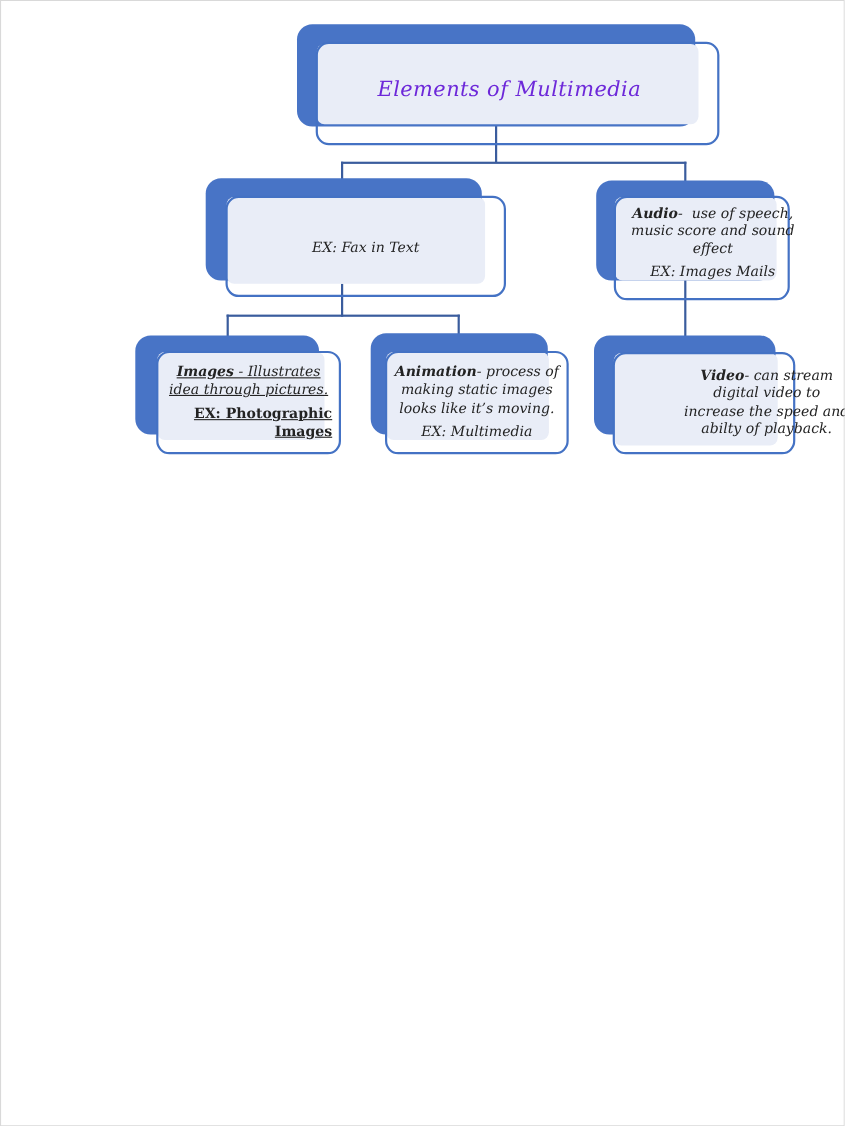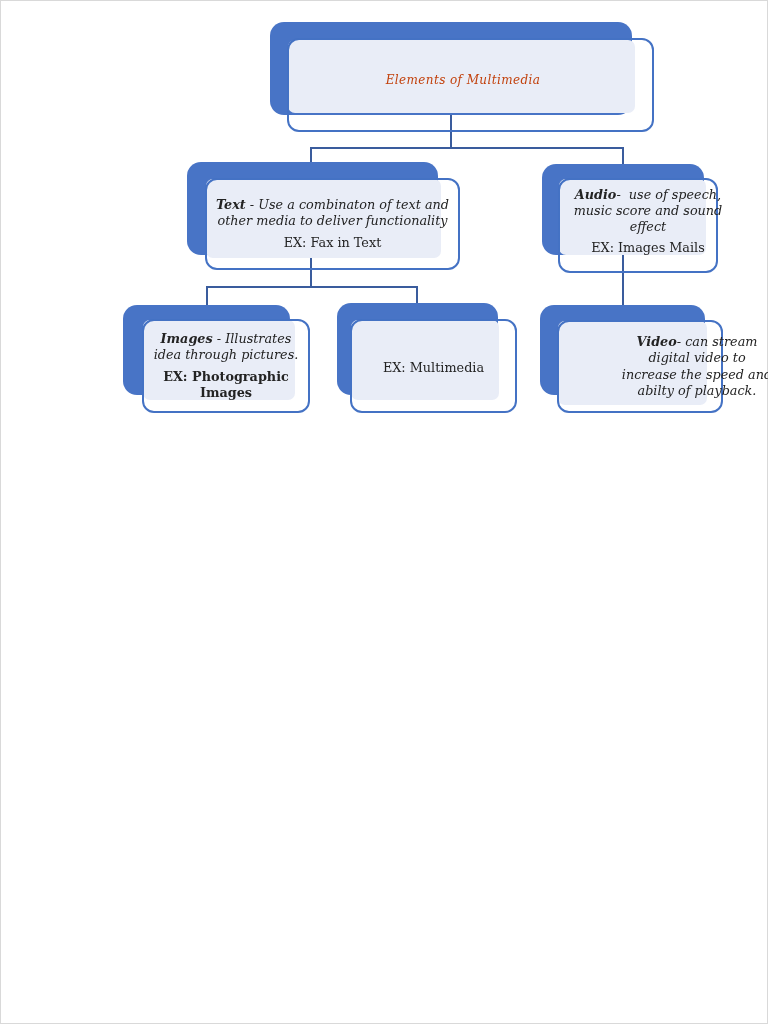--- a/index.html
+++ b/index.html
@@ -22,23 +22,23 @@
   .box-front{position:absolute;border:2px solid var(--shape-border);border-radius:12px;background:transparent;box-sizing:border-box;}
   .content{
     position:absolute;display:flex;flex-direction:column;
     align-items:center;justify-content:center;text-align:center;
     box-sizing:border-box;color:var(--text-color);
     font-size:12.8px;line-height:1.27;
   }
   .term{font-weight:bold;font-style:italic;}
   .desc{font-style:italic;}
   .ex{margin-top:5px;}
-  .ex.it{}
-  .ex.bd{font-weight:bold;}
-  .root-title{font-size:12px;font-style:italic;letter-spacing:.4px;color:#c2410c;}
+  .ex.it{font-style:italic;}
+  .ex.bd{font-weight:bold;text-align:right;}
+  .root-title{font-size:19px;font-style:italic;letter-spacing:.4px;color:#6d28d9;}
 </style>
 </head>
 <body>
 
 <div class="page" style="--shape-blue: #4874c6; --shape-border: #4472c4; --shape-fill: #e9edf7; --connector: #3a5c9d; --text-color: #232323;">
 
   <div class="conn" style="left:450px;top:114px;width:2px;height:34px;"></div>
   <div class="conn" style="left:310px;top:147px;width:314px;height:2px;"></div>
   <div class="conn" style="left:310px;top:147px;width:2px;height:17px;"></div>
   <div class="conn" style="left:622px;top:147px;width:2px;height:19px;"></div>
@@ -55,50 +55,50 @@
     <div class="content" style="left:287px;top:34px;width:352px;height:94px;">
       <div class="root-title">Elements of Multimedia</div>
     </div>
   </div>
 
   <div class="node">
     <div class="box-back" style="left:187px;top:162px;width:251px;height:93px;"></div>
     <div class="box-fill" style="left:206px;top:179px;width:235px;height:79px;"></div>
     <div class="box-front" style="left:205px;top:178px;width:255px;height:92px;"></div>
     <div class="content" style="left:205px;top:178px;width:255px;height:92px;padding:0 9px;">
-      <div><span class="term">Text</span><span class="desc"> - Use a combinaton of text and other media to deliver functionality</span></div>
       <div class="ex it">EX: Fax in Text</div>
     </div>
   </div>
 
   <div class="node">
     <div class="box-back" style="left:542px;top:164px;width:162px;height:91px;"></div>
     <div class="box-fill" style="left:559px;top:179px;width:147px;height:76px;"></div>
     <div class="box-front" style="left:558px;top:178px;width:160px;height:95px;"></div>
     <div class="content" style="left:568px;top:174px;width:160px;height:95px;padding:0 5px;">
       <div><span class="term">Audio</span><span class="desc">-&nbsp; use of speech, music score and sound effect</span></div>
       <div class="ex it">EX: Images Mails</div>
     </div>
   </div>
 
   <div class="node">
     <div class="box-back" style="left:123px;top:305px;width:167px;height:90px;"></div>
     <div class="box-fill" style="left:143px;top:320px;width:152px;height:80px;"></div>
     <div class="box-front" style="left:142px;top:319px;width:168px;height:94px;"></div>
-    <div class="content" style="left:142px;top:319px;width:168px;height:94px;padding:0 8px;">
+    <div class="content" style="left:142px;top:319px;width:168px;height:94px;padding:0 8px;text-decoration:underline;">
       <div><span class="term">Images</span><span class="desc"> - Illustrates idea through pictures.</span></div>
       <div class="ex bd">EX: Photographic Images</div>
     </div>
   </div>
 
   <div class="node">
     <div class="box-back" style="left:337px;top:303px;width:161px;height:92px;"></div>
     <div class="box-fill" style="left:351px;top:320px;width:148px;height:80px;"></div>
     <div class="box-front" style="left:350px;top:319px;width:167px;height:94px;"></div>
     <div class="content" style="left:350px;top:319px;width:167px;height:94px;padding:0 8px;">
+      <div><span class="term">Animation</span><span class="desc">- process of making static images looks like it’s moving.</span></div>
       <div class="ex it">EX: Multimedia</div>
     </div>
   </div>
 
   <div class="node">
     <div class="box-back" style="left:540px;top:305px;width:165px;height:90px;"></div>
     <div class="box-fill" style="left:558px;top:321px;width:149px;height:84px;"></div>
     <div class="box-front" style="left:557px;top:320px;width:166px;height:93px;"></div>
     <div class="content" style="left:590px;top:320px;width:166px;height:93px;padding:0 7px;margin-left:24px;">
       <div><span class="term">Video</span><span class="desc">- can stream digital video to increase the speed and abilty of playback.</span></div>

